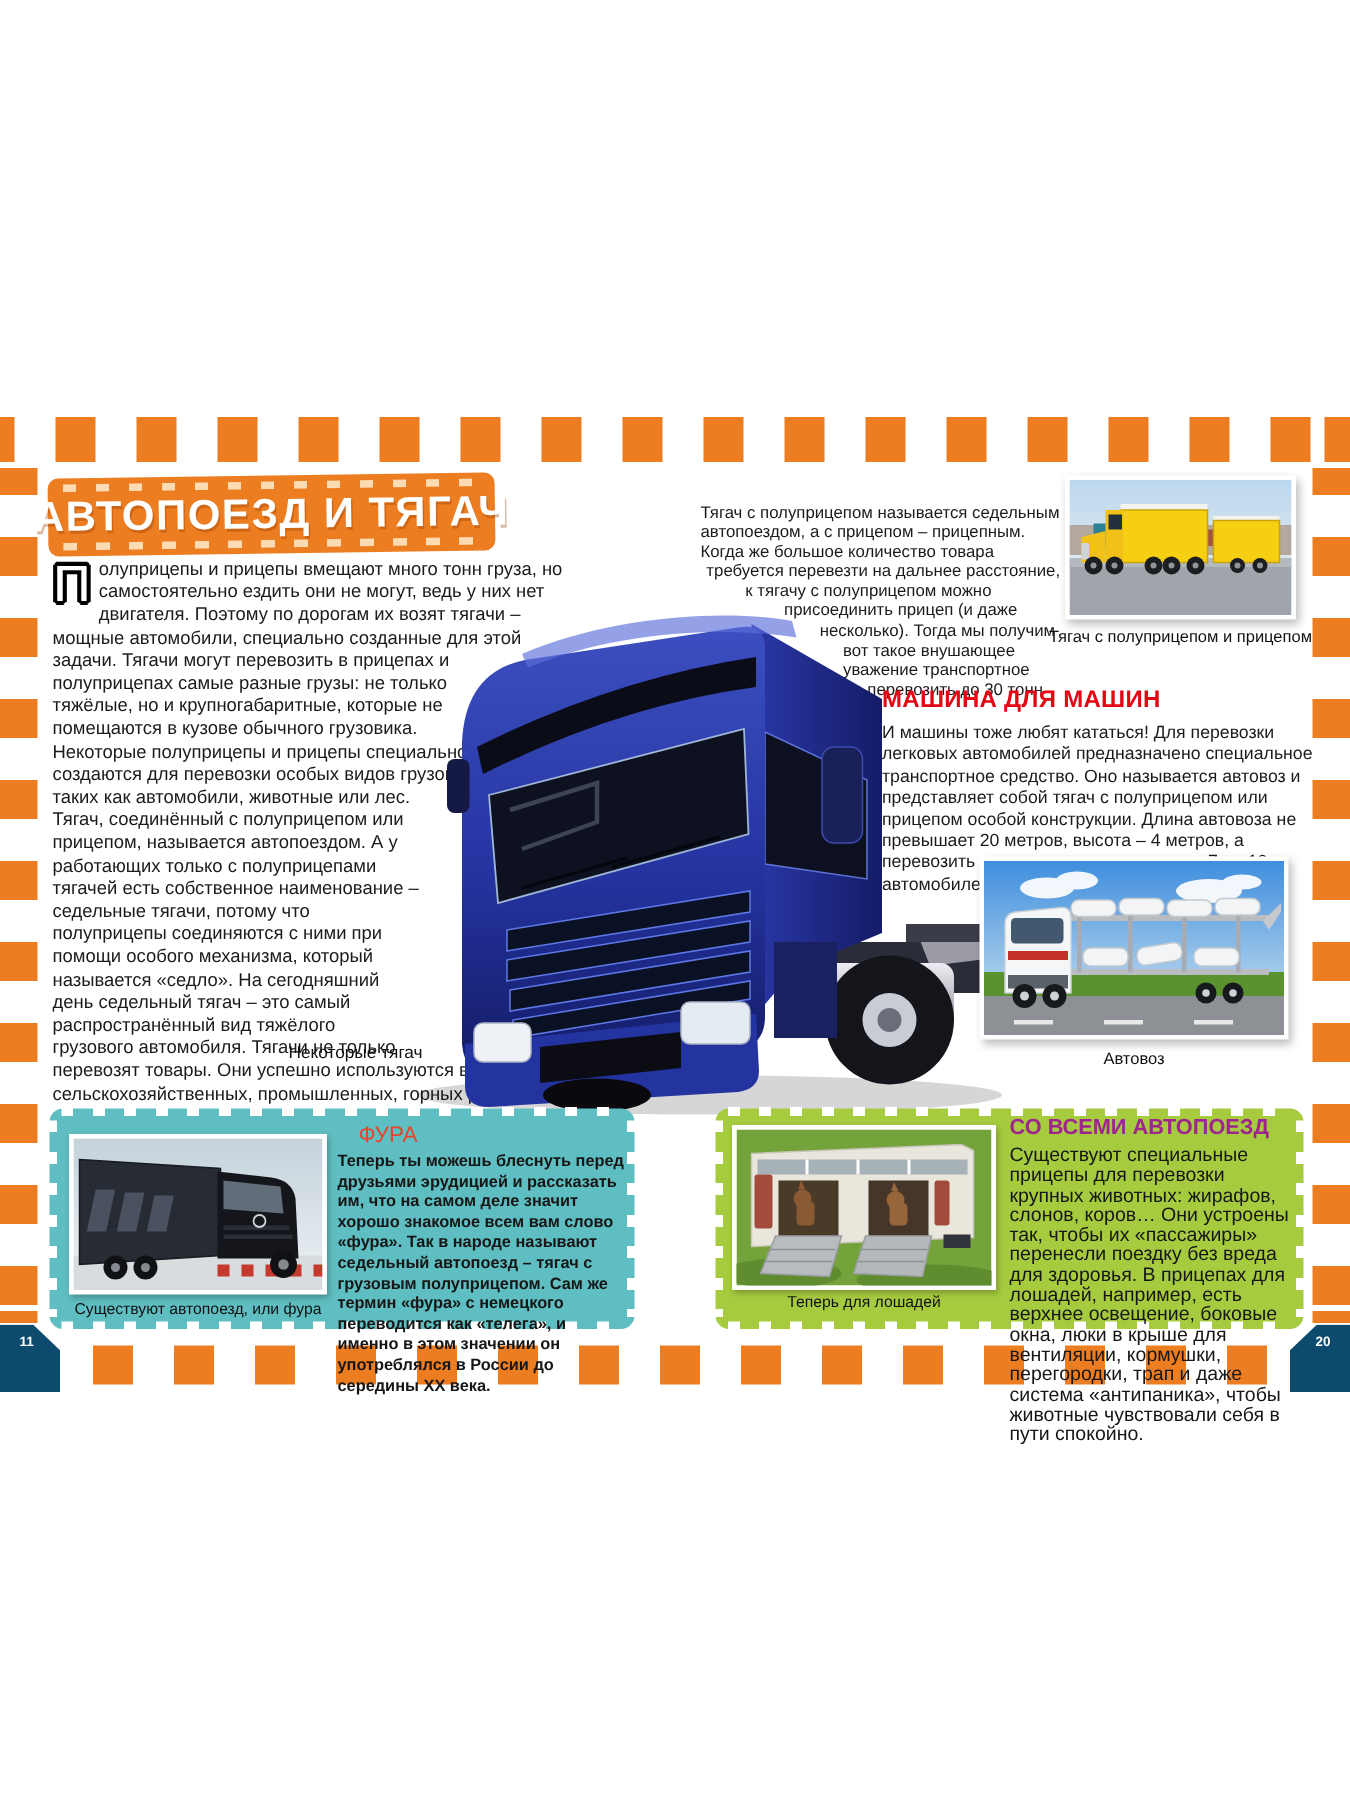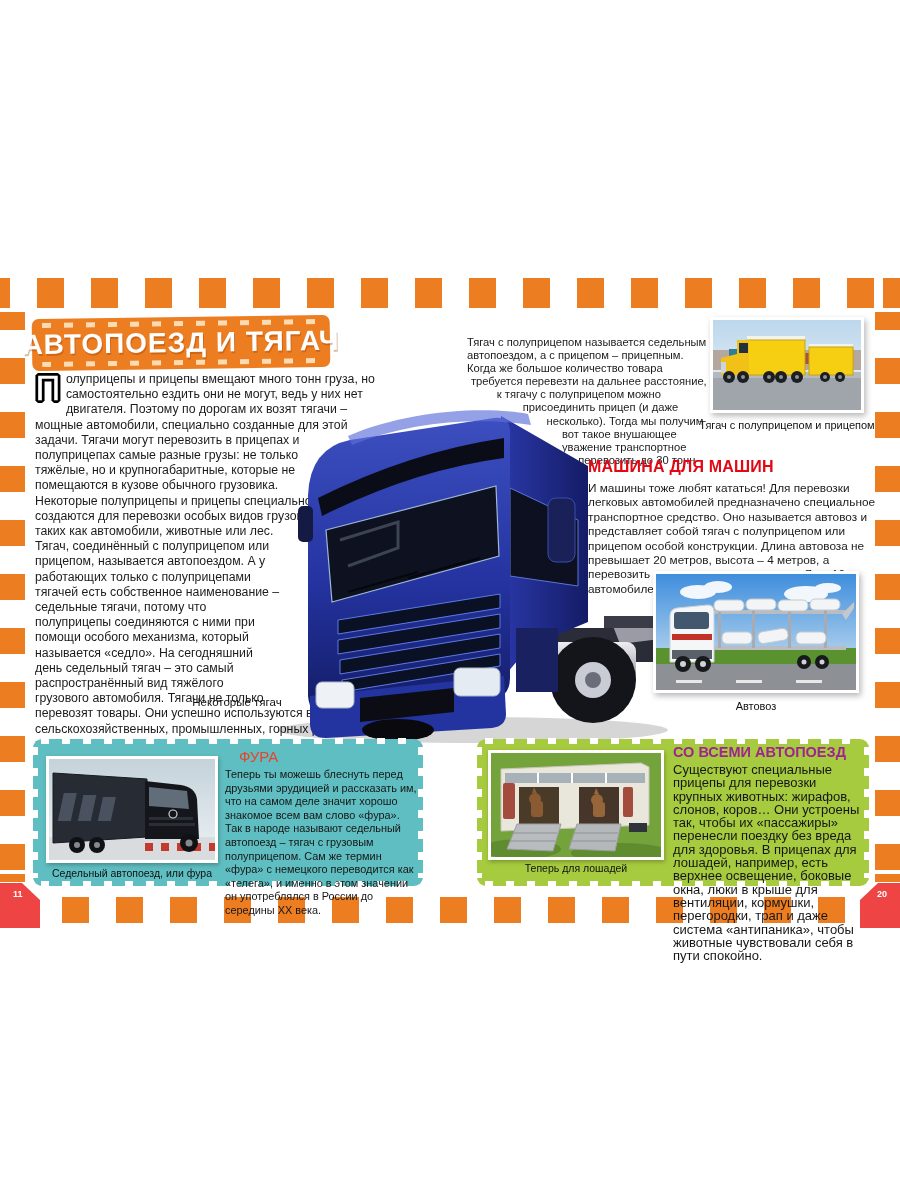--- a/index.html
+++ b/index.html
@@ -11,21 +11,21 @@
   .strip-h { position:absolute; left:0; width:900px; height:30px;
     background:repeating-linear-gradient(90deg,#ED7D21 0 27px, transparent 27px 54px);
     background-position:-17px 0; }
   .strip-top { top:278px; }
   .strip-bottom { top:897px; height:26px; background-position:8px 0; }
   .strip-v { position:absolute; top:312px; width:25px; height:570px;
     background:repeating-linear-gradient(180deg,#ED7D21 0 26px, transparent 26px 54px);
     background-position:0 -8px; }
   .strip-left { left:0; }
   .strip-right { left:875px; }
-  .corner { position:absolute; top:883px; width:40px; height:45px; background:#ef4444;
+  .corner { position:absolute; top:883px; width:40px; height:45px; background:#0c4a6e;
     color:#fff; font-size:9px; font-weight:bold; }
   .corner-left { left:0; clip-path:polygon(0 0,55% 0,100% 38%,100% 100%,0 100%); }
   .corner-right { left:860px; clip-path:polygon(45% 0,100% 0,100% 100%,0 100%,0 38%); }
   .corner-left .pgnum { position:absolute; left:13px; top:6px; }
   .corner-right .pgnum { position:absolute; right:13px; top:6px; }
 
   
   .title-box { position:absolute; left:32px; top:317px; width:298px; height:52px;
     background:#ED7D21; border-radius:7px; transform:rotate(-0.8deg);
     display:flex; align-items:center; justify-content:center; }
@@ -82,21 +82,21 @@
   .pf-r { top:8px; bottom:8px; right:-1px; width:6px;
     background:repeating-linear-gradient(180deg,#fff 0 8px, transparent 8px 21px); }
   .fura-box { left:33px; width:390px; background:#5FBEC1; }
   .comfort-box { left:477px; width:392px; background:#A6CB3F; }
   .box-photo { position:absolute; background:#fff; padding:3px; box-shadow:1px 2px 4px rgba(0,0,0,.25); }
   .box-photo svg { display:block; }
   .fura-photo { left:13px; top:17px; }
   .cap-fura { position:absolute; left:4px; top:128px; width:190px; font-size:10.5px; }
   .head-fura { position:absolute; left:192px; top:9px; font-size:15px; font-weight:normal; color:#E8432B;margin-left:14px; }
   .fura-text { position:absolute; left:192px; top:29px; width:192px;
-    font-size:10.9px; line-height:13.6px; color:#161616; }
+    font-size:10.9px; line-height:13.6px; color:#161616;font-weight:bold; }
   .comfort-photo { left:11px; top:11px; }
   .cap-comfort { position:absolute; left:11px; top:123px; width:176px; font-size:10.5px; }
   .head-comfort { position:absolute; left:196px; top:5px; font-size:14.5px; font-weight:bold; color:#A0248F; }
   .comfort-text { position:absolute; left:196px; top:24px; width:190px;
     font-size:13px; line-height:13.3px; color:#161616; }
 </style>
 </head>
 <body>
 
 <div class="canvas">
@@ -330,21 +330,21 @@
             <circle cx="28" cy="86" r="8"></circle>
             <circle cx="48" cy="86" r="8"></circle>
           </g>
         <g fill="#84898F">
             <circle cx="140" cy="84" r="3.5"></circle>
             <circle cx="28" cy="86" r="3"></circle>
             <circle cx="48" cy="86" r="3"></circle>
           </g>
       </svg>
     </div>
-    <div class="caption cap-fura">Седельный автопоезд, или фура</div>
+    <div class="caption cap-fura">Существуют автопоезд, или фура</div>
     <div class="head-fura">ФУРА</div>
     <div class="fura-text">Теперь ты можешь блеснуть перед друзьями эрудицией и рассказать им, что на самом деле значит хорошо знакомое всем вам слово «фура». Так в народе называют седельный автопоезд – тягач с грузовым полуприцепом. Сам же термин «фура» с немецкого переводится как «телега», и именно в этом значении он употреблялся в России до середины XX века.</div>
   </div>
 
   <div class="stamp-box comfort-box">
     <div class="pf pf-top"></div>
     <div class="pf pf-bot"></div>
     <div class="pf pf-l"></div>
     <div class="pf pf-r"></div>
     <div class="box-photo comfort-photo">

